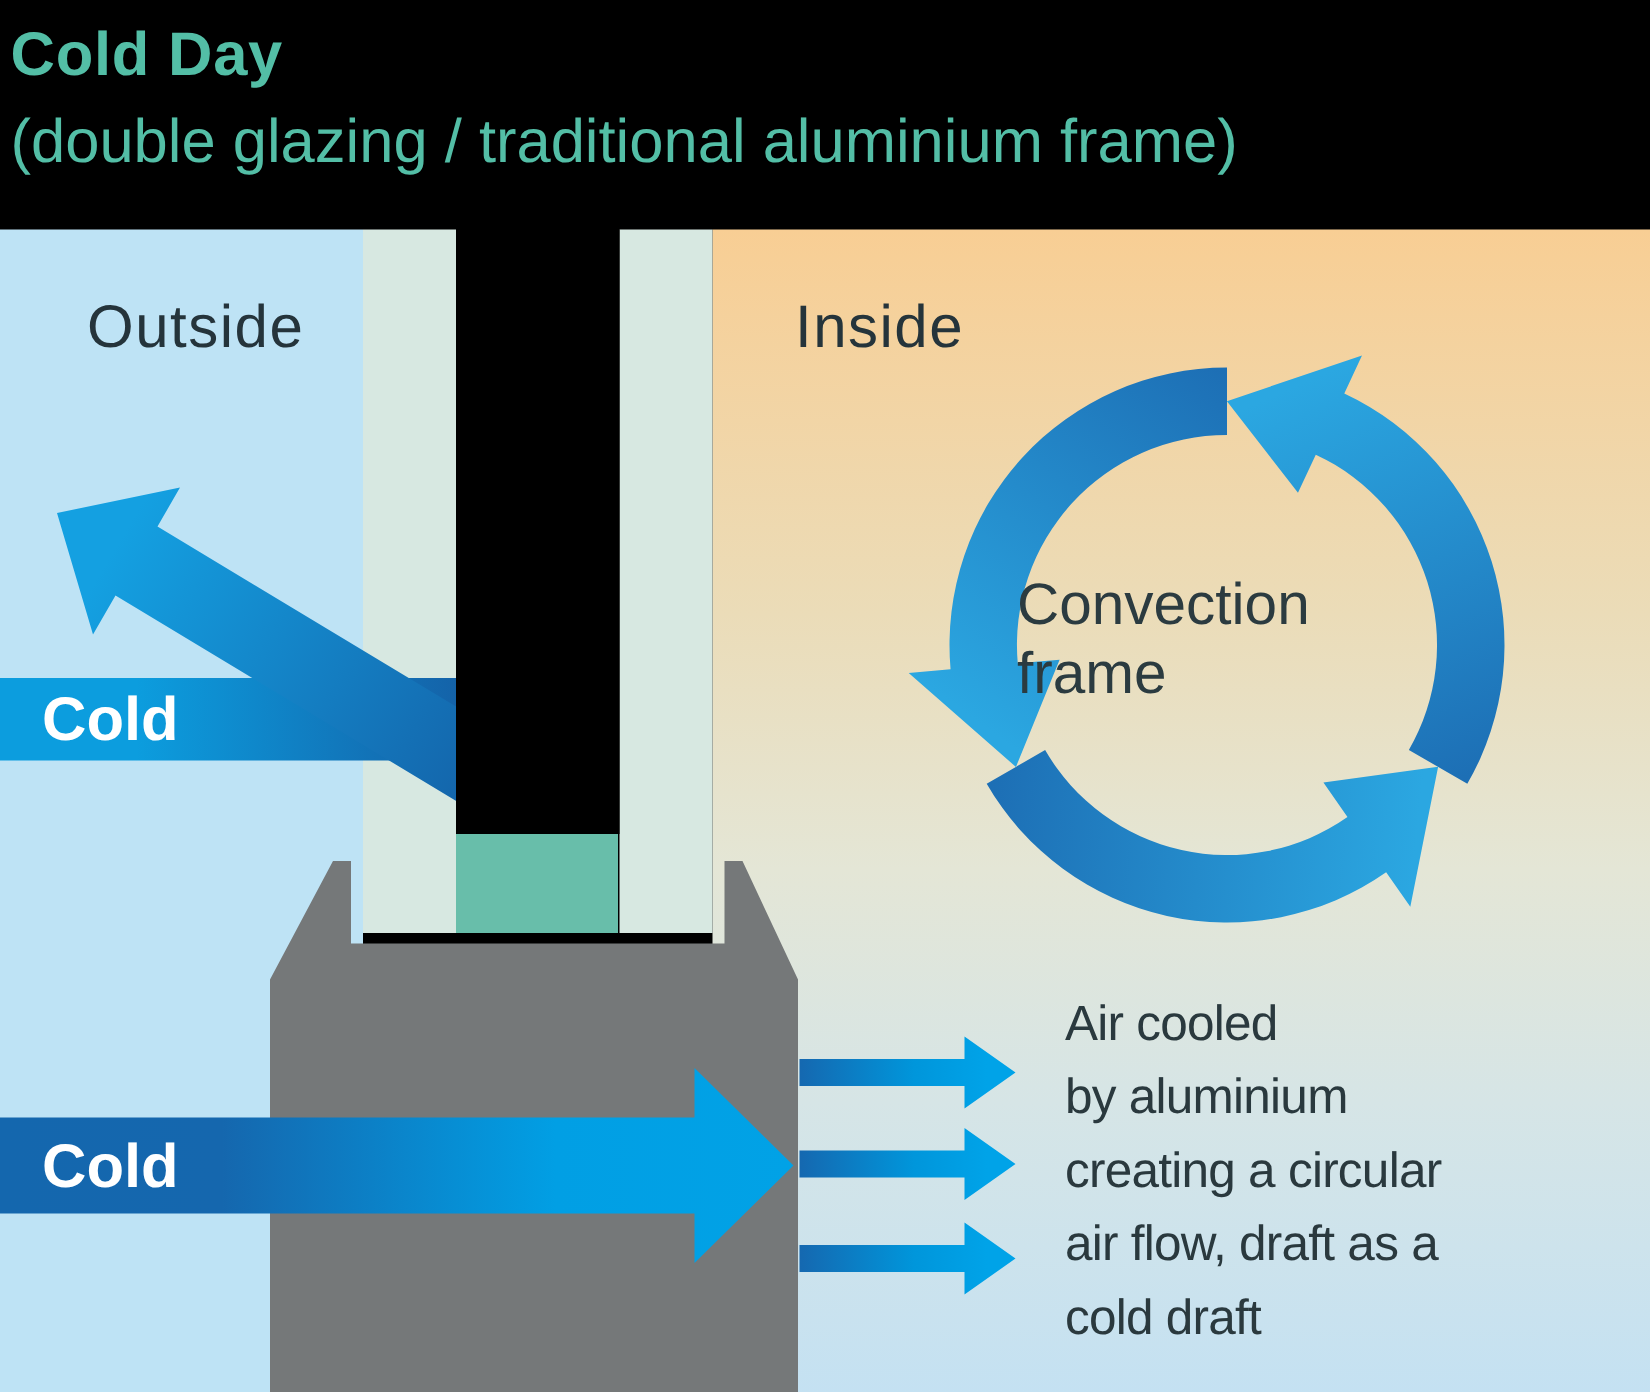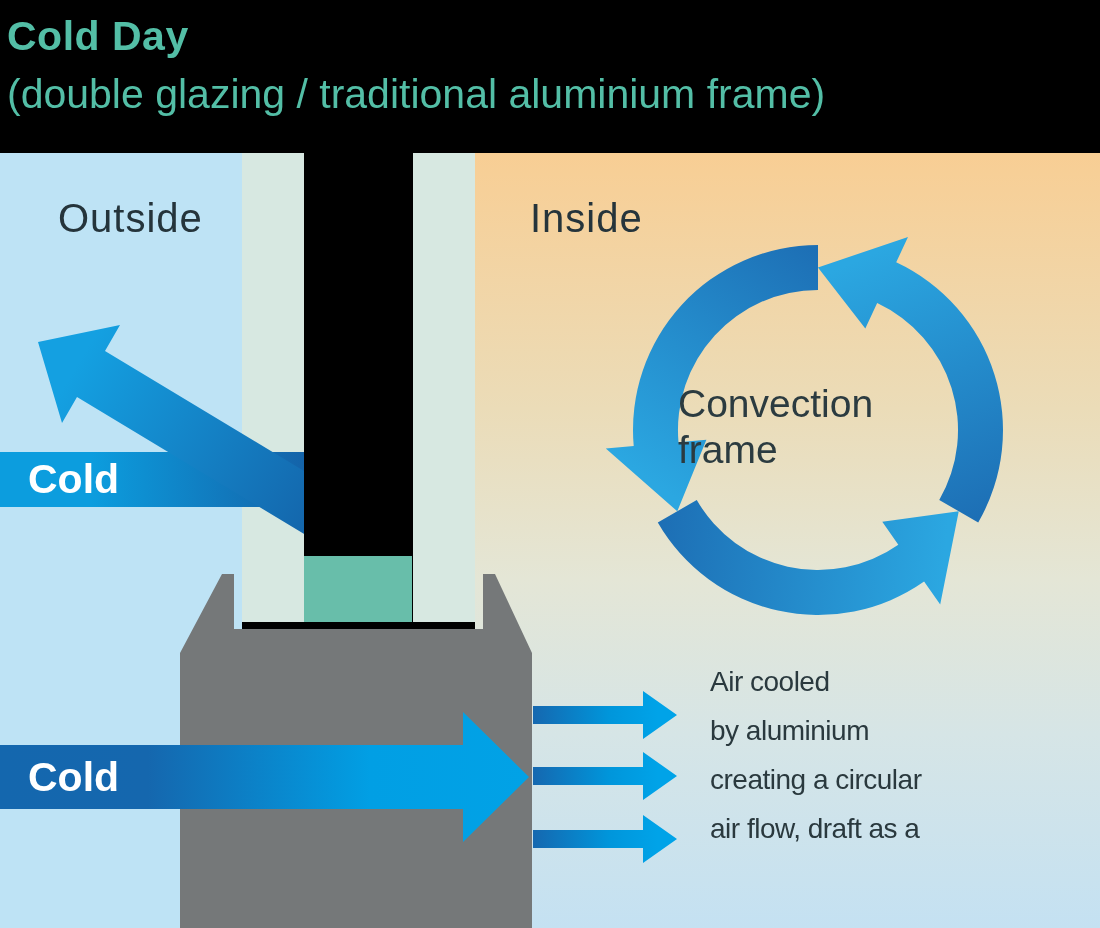--- a/index.html
+++ b/index.html
@@ -17,21 +17,21 @@
     position:absolute;display:flex;align-items:center;
     color:#FFFFFF;font-weight:700;font-size:41px;letter-spacing:0px;
     padding-left:28px;box-sizing:border-box;
   }
   .convection-label{
     position:absolute;left:678px;top:381px;width:280px;
     text-align:left;font-size:39px;line-height:46px;color:#2B3B40;
   }
   .annotation{
     position:absolute;left:710px;top:657px;
-    font-size:28px;line-height:49px;color:#2A393E;letter-spacing:-0.5px;
+    font-size:33px;line-height:49px;color:#2A393E;letter-spacing:-0.5px;
   }
 </style>
 </head>
 <body>
 
 <div class="stage">
 
   <svg width="1100" height="928" viewBox="0 0 1100 928">
     <defs>
       <linearGradient id="gInside" x1="0" y1="153" x2="0" y2="928" gradientUnits="userSpaceOnUse">
@@ -114,15 +114,16 @@
   <div class="convection-label">
     <div>Convection</div>
     <div>frame</div>
   </div>
 
   <div class="annotation">
     <div>Air cooled</div>
     <div>by aluminium</div>
     <div>creating a circular</div>
     <div>air flow, draft as a</div>
+    <div>cold draft</div>
   </div>
 
 </div>
 
 </body></html>

